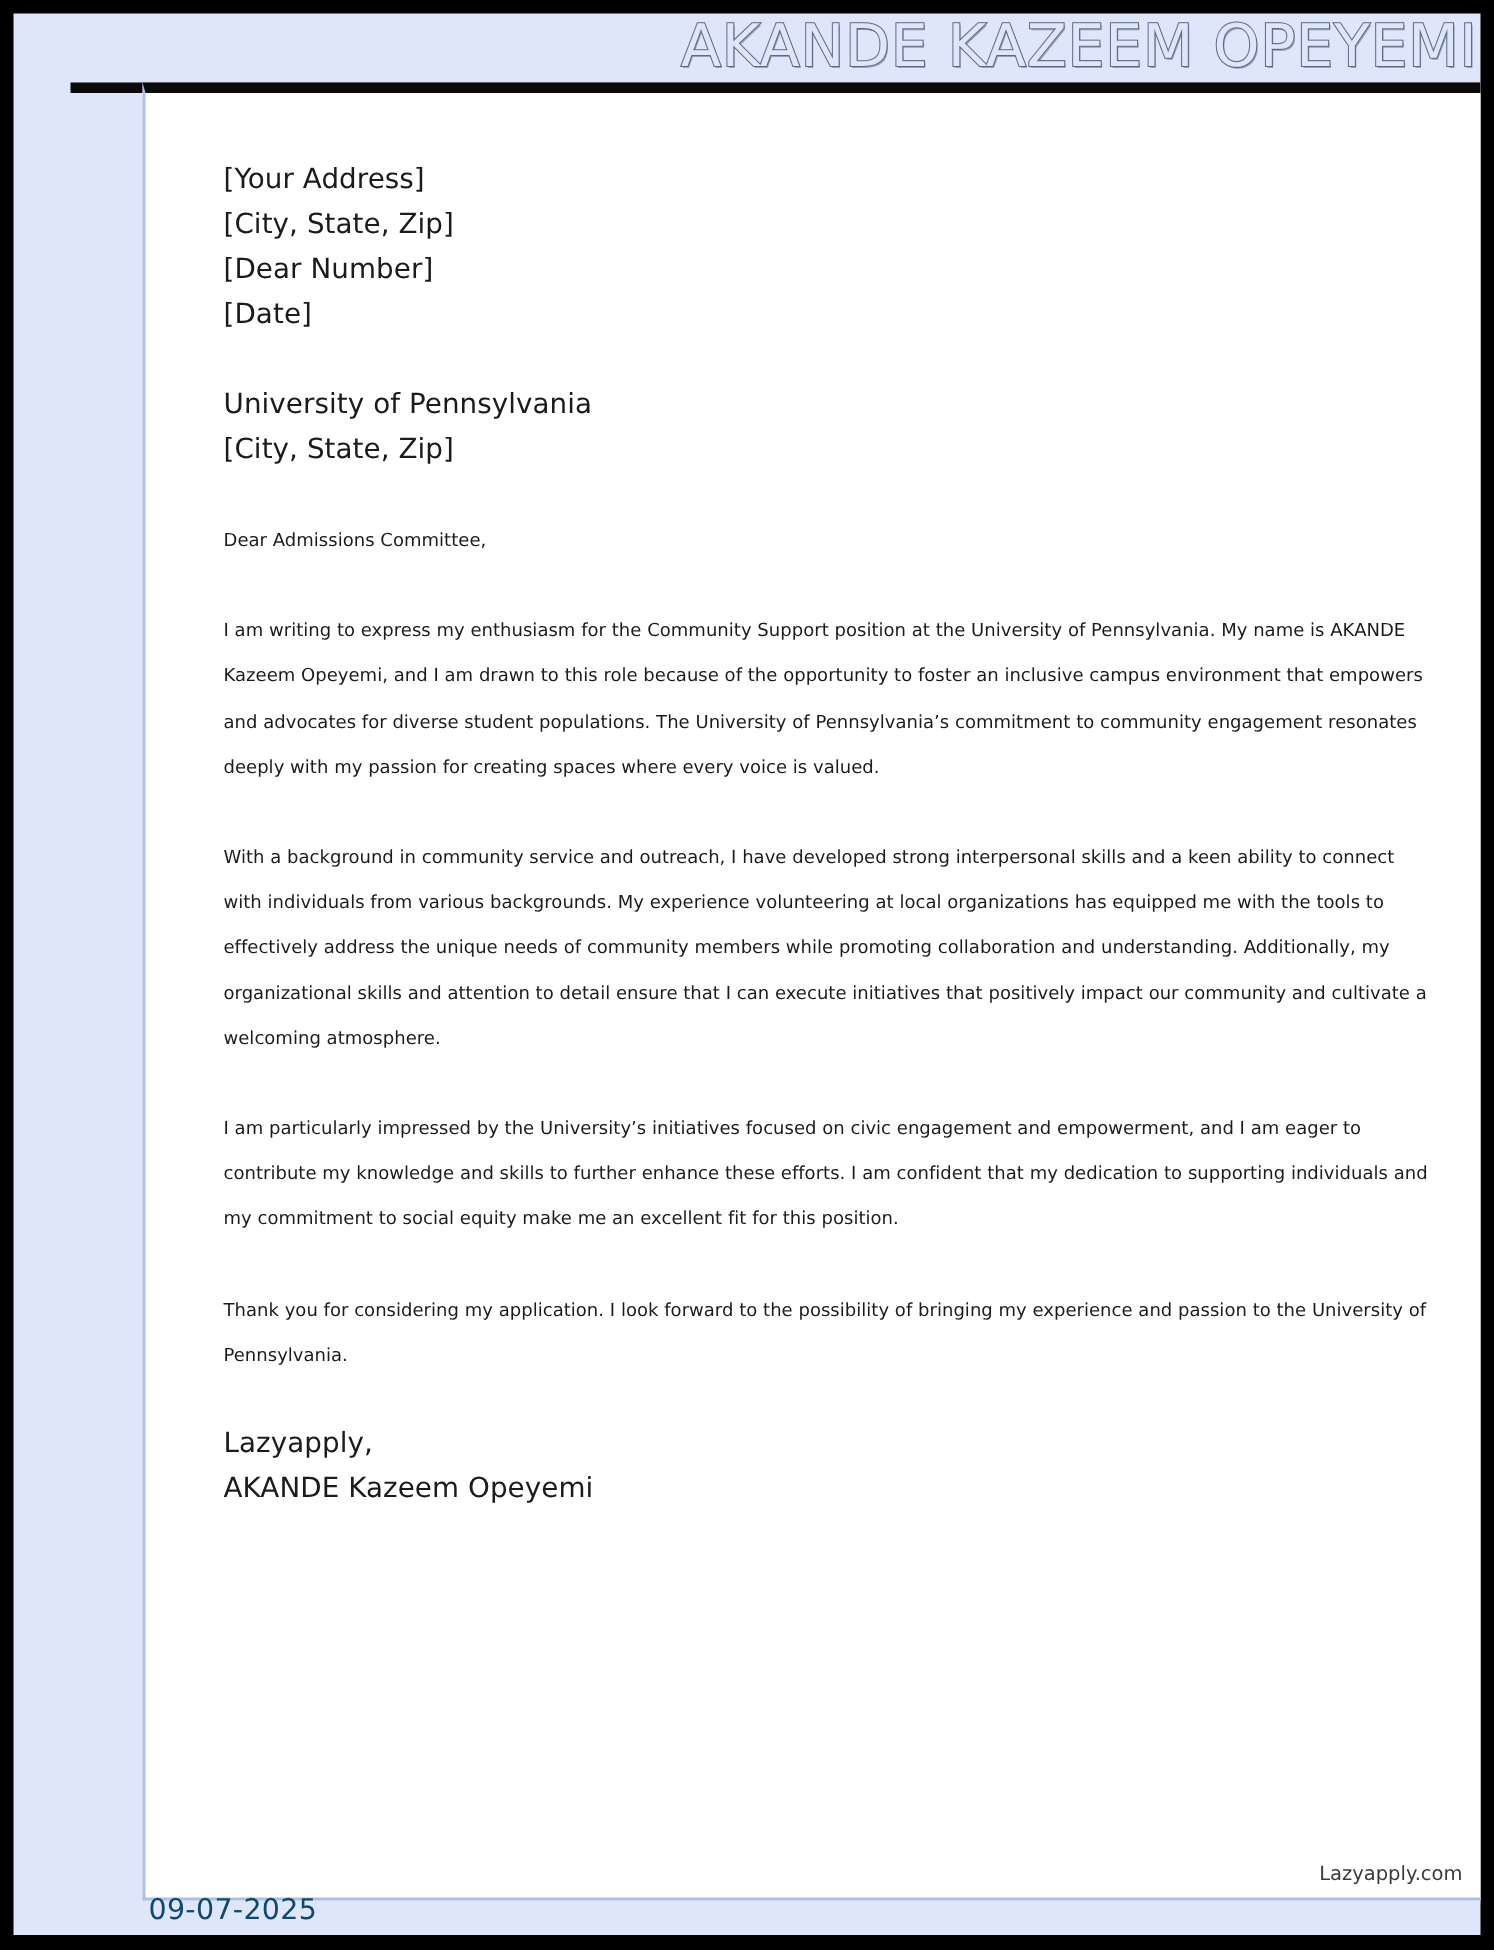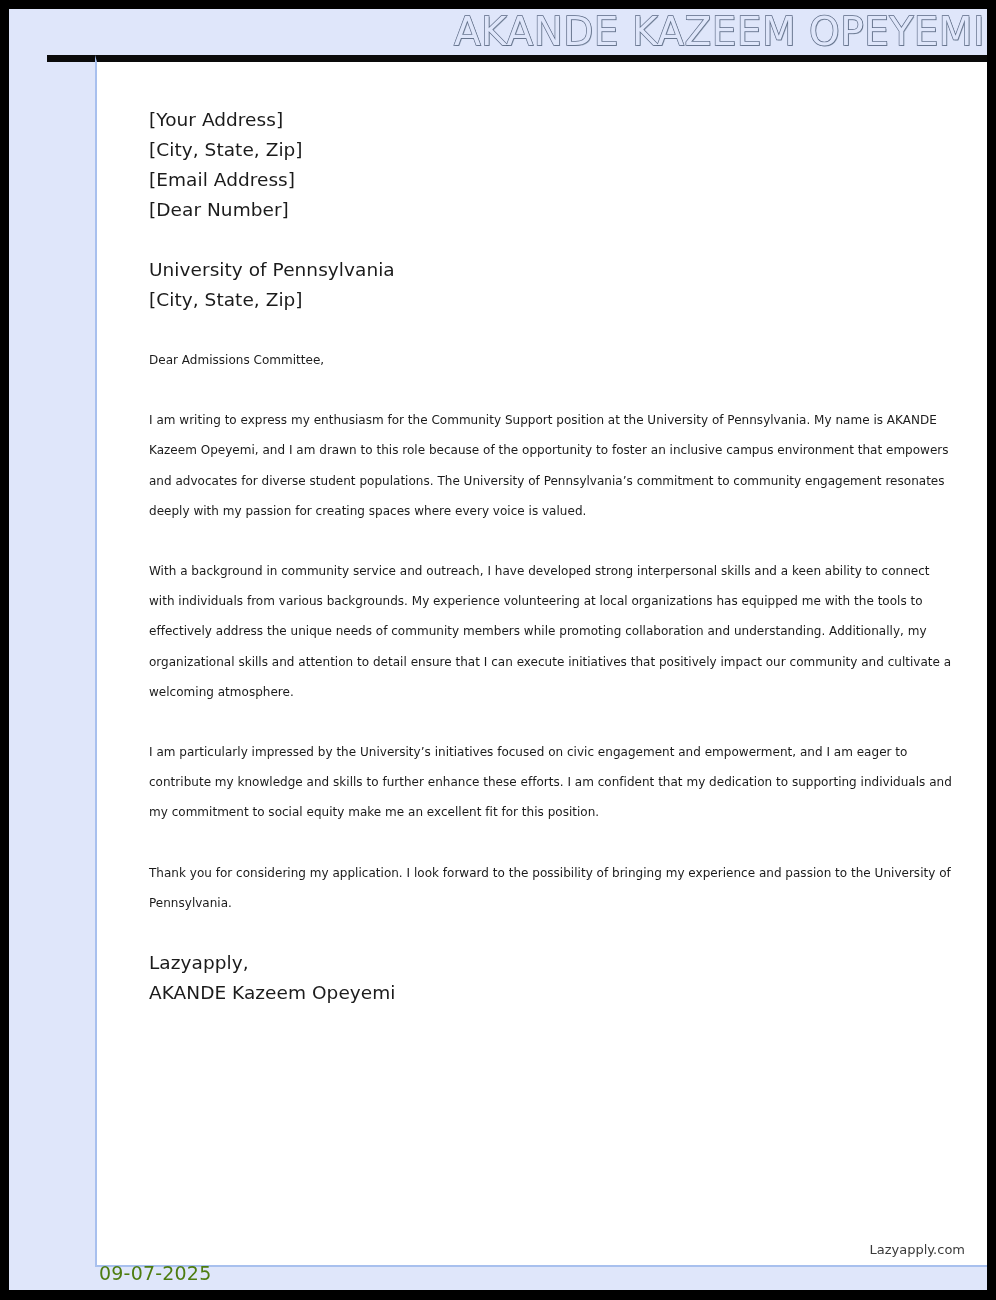--- a/index.html
+++ b/index.html
@@ -108,35 +108,35 @@
     font-size: 12px;
     line-height: 30.2px;
     color: #1b1b1b;
     letter-spacing: 0.02px;
     max-width: 806px;
   }
 
   
   .watermark {
     position: absolute;
-    right: 28px;
+    right: 18px;
     bottom: 7px;
     font-size: 13px;
     line-height: 16px;
     color: #3b3b3b;
   }
 
   
   .date-stamp {
     position: absolute;
     left: 90px;
     top: 1252px;
     font-size: 19px;
     line-height: 24px;
-    color: #4d7c0f;
+    color: #0c4a6e;
     letter-spacing: 0.2px;
   }
 </style>
 </head>
 <body>
 
 <div class="page-frame">
   <div class="canvas">
 
     <div class="letter-header">
@@ -144,22 +144,22 @@
     </div>
 
     <div class="header-rule"></div>
 
     <div class="sheet">
       <div class="sheet-inner">
 
         <div class="block">
           <span class="line">[Your Address]</span>
           <span class="line">[City, State, Zip]</span>
-          <span class="line">[Email Address]</span>
           <span class="line">[Dear Number]</span>
+          <span class="line">[Date]</span>
         </div>
 
         <div class="spacer"></div>
 
         <div class="block">
           <span class="line">University of Pennsylvania</span>
           <span class="line">[City, State, Zip]</span>
         </div>
 
         <div class="spacer"></div>

